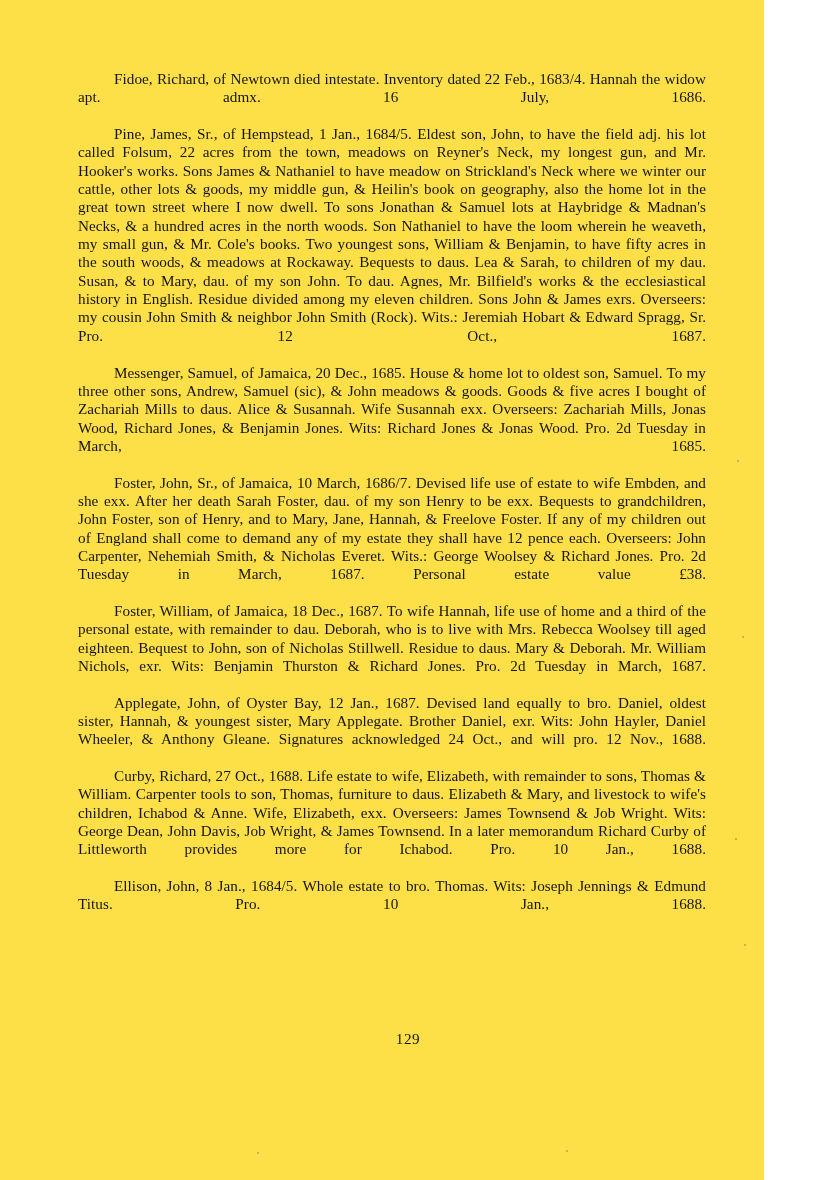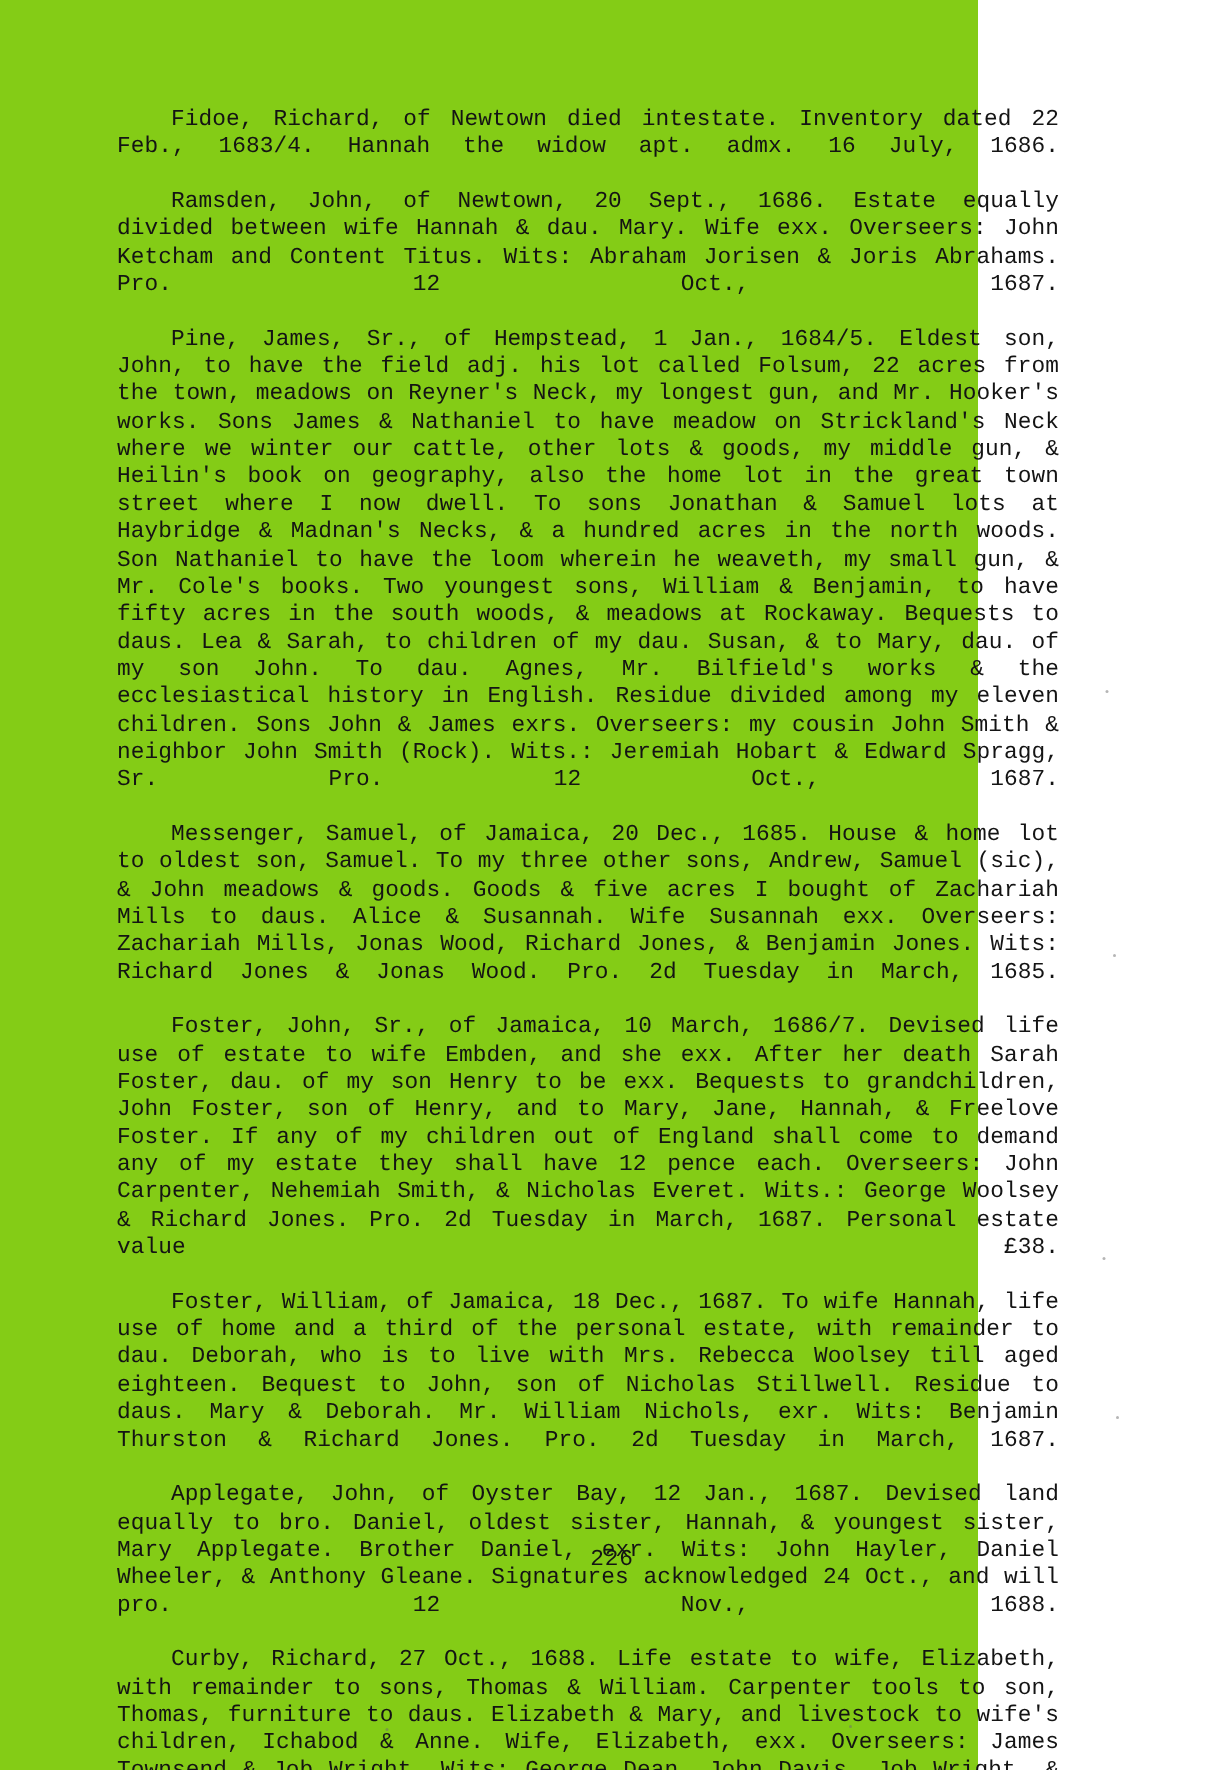--- a/index.html
+++ b/index.html
@@ -16,24 +16,23 @@
     font-family: "Liberation Serif", "DejaVu Serif", serif;
     color: #111111;
     -webkit-font-smoothing: antialiased;
   }
 
   
   #page-sheet {
     position: absolute;
     left: 0;
     top: 0;
-    width: 652px;
+    width: 764px;
     height: 1180px;
-    background: #84cc16;
-    font-family: Liberation Mono, monospace;
+    background: #fde047;
   }
 
   
   #text-column {
     position: absolute;
     left: 78px;
     top: 70px;
     width: 628px;
   }
 
@@ -86,24 +85,24 @@
   <div class="speckle" style="left:737px; top:460px; width:2px; height:2px;"></div>
   <div class="speckle" style="left:742px; top:636px; width:2px; height:2px;"></div>
   <div class="speckle" style="left:735px; top:838px; width:2px; height:2px;"></div>
   <div class="speckle" style="left:744px; top:944px; width:2px; height:2px;"></div>
   <div class="speckle" style="left:257px; top:1152px; width:2px; height:2px;"></div>
   <div class="speckle" style="left:566px; top:1150px; width:2px; height:2px;"></div>
   <div class="speckle" style="left:601px; top:811px; width:2px; height:2px;"></div>
 
   <div id="text-column">
     <p class="abstract-entry">Fidoe, Richard, of Newtown died intestate. Inventory dated 22 Feb., 1683/4. Hannah the widow apt. admx. 16 July, 1686.</p>
-    <p class="abstract-entry">Ramsden, John, of Newtown, 20 Sept., 1686. Estate equally divided between wife Hannah &amp; dau. Mary. Wife exx. Overseers: John Ketcham and Content Titus. Wits: Abraham Jorisen &amp; Joris Abrahams. Pro. 12 Oct., 1687.</p>
     <p class="abstract-entry">Pine, James, Sr., of Hempstead, 1 Jan., 1684/5. Eldest son, John, to have the field adj. his lot called Folsum, 22 acres from the town, meadows on Reyner's Neck, my longest gun, and Mr. Hooker's works. Sons James &amp; Nathaniel to have meadow on Strickland's Neck where we winter our cattle, other lots &amp; goods, my middle gun, &amp; Heilin's book on geography, also the home lot in the great town street where I now dwell. To sons Jonathan &amp; Samuel lots at Haybridge &amp; Madnan's Necks, &amp; a hundred acres in the north woods. Son Nathaniel to have the loom wherein he weaveth, my small gun, &amp; Mr. Cole's books. Two youngest sons, William &amp; Benjamin, to have fifty acres in the south woods, &amp; meadows at Rockaway. Bequests to daus. Lea &amp; Sarah, to children of my dau. Susan, &amp; to Mary, dau. of my son John. To dau. Agnes, Mr. Bilfield's works &amp; the ecclesiastical history in English. Residue divided among my eleven children. Sons John &amp; James exrs. Overseers: my cousin John Smith &amp; neighbor John Smith (Rock). Wits.: Jeremiah Hobart &amp; Edward Spragg, Sr. Pro. 12 Oct., 1687.</p>
     <p class="abstract-entry">Messenger, Samuel, of Jamaica, 20 Dec., 1685. House &amp; home lot to oldest son, Samuel. To my three other sons, Andrew, Samuel (sic), &amp; John meadows &amp; goods. Goods &amp; five acres I bought of Zachariah Mills to daus. Alice &amp; Susannah. Wife Susannah exx. Overseers: Zachariah Mills, Jonas Wood, Richard Jones, &amp; Benjamin Jones. Wits: Richard Jones &amp; Jonas Wood. Pro. 2d Tuesday in March, 1685.</p>
     <p class="abstract-entry">Foster, John, Sr., of Jamaica, 10 March, 1686/7. Devised life use of estate to wife Embden, and she exx. After her death Sarah Foster, dau. of my son Henry to be exx. Bequests to grandchildren, John Foster, son of Henry, and to Mary, Jane, Hannah, &amp; Freelove Foster. If any of my children out of England shall come to demand any of my estate they shall have 12 pence each. Overseers: John Carpenter, Nehemiah Smith, &amp; Nicholas Everet. Wits.: George Woolsey &amp; Richard Jones. Pro. 2d Tuesday in March, 1687. Personal estate value £38.</p>
     <p class="abstract-entry">Foster, William, of Jamaica, 18 Dec., 1687. To wife Hannah, life use of home and a third of the personal estate, with remainder to dau. Deborah, who is to live with Mrs. Rebecca Woolsey till aged eighteen. Bequest to John, son of Nicholas Stillwell. Residue to daus. Mary &amp; Deborah. Mr. William Nichols, exr. Wits: Benjamin Thurston &amp; Richard Jones. Pro. 2d Tuesday in March, 1687.</p>
     <p class="abstract-entry">Applegate, John, of Oyster Bay, 12 Jan., 1687. Devised land equally to bro. Daniel, oldest sister, Hannah, &amp; youngest sister, Mary Applegate. Brother Daniel, exr. Wits: John Hayler, Daniel Wheeler, &amp; Anthony Gleane. Signatures acknowledged 24 Oct., and will pro. 12 Nov., 1688.</p>
     <p class="abstract-entry">Curby, Richard, 27 Oct., 1688. Life estate to wife, Elizabeth, with remainder to sons, Thomas &amp; William. Carpenter tools to son, Thomas, furniture to daus. Elizabeth &amp; Mary, and livestock to wife's children, Ichabod &amp; Anne. Wife, Elizabeth, exx. Overseers: James Townsend &amp; Job Wright. Wits: George Dean, John Davis, Job Wright, &amp; James Townsend. In a later memorandum Richard Curby of Littleworth provides more for Ichabod. Pro. 10 Jan., 1688.</p>
+    <p class="abstract-entry">Ellison, John, 8 Jan., 1684/5. Whole estate to bro. Thomas. Wits: Joseph Jennings &amp; Edmund Titus. Pro. 10 Jan., 1688.</p>
   </div>
 
-  <div id="page-folio">226</div>
+  <div id="page-folio">129</div>
 
 </div>
 
 </body></html>

